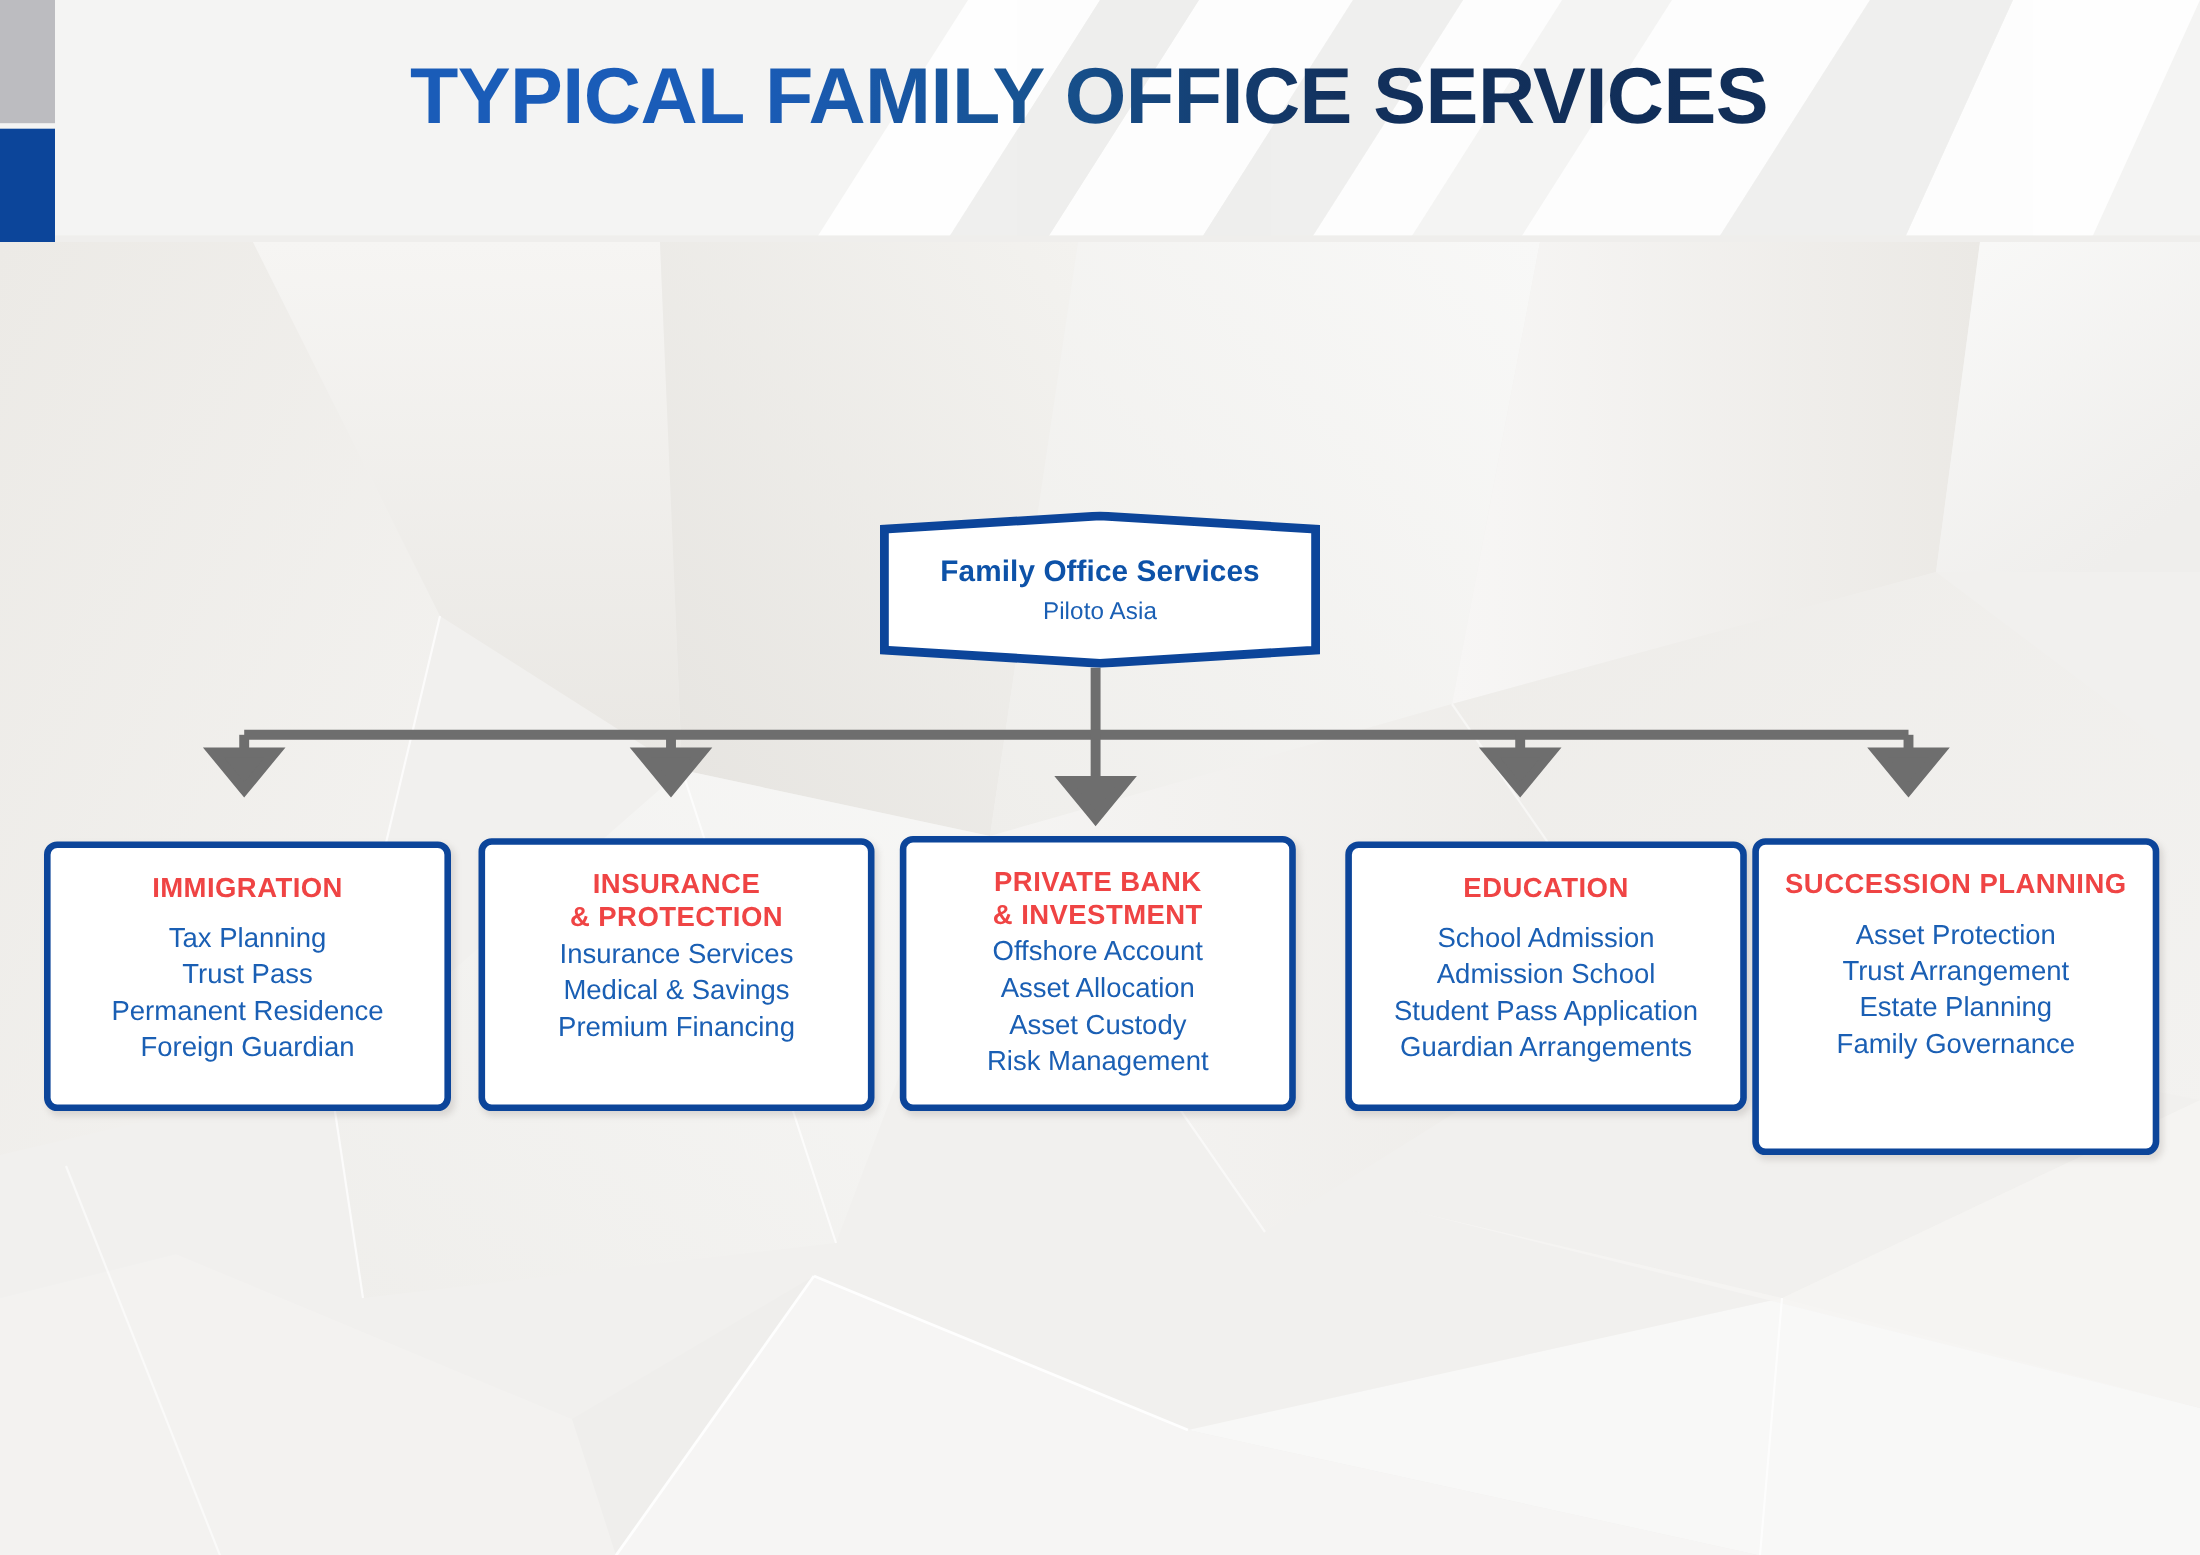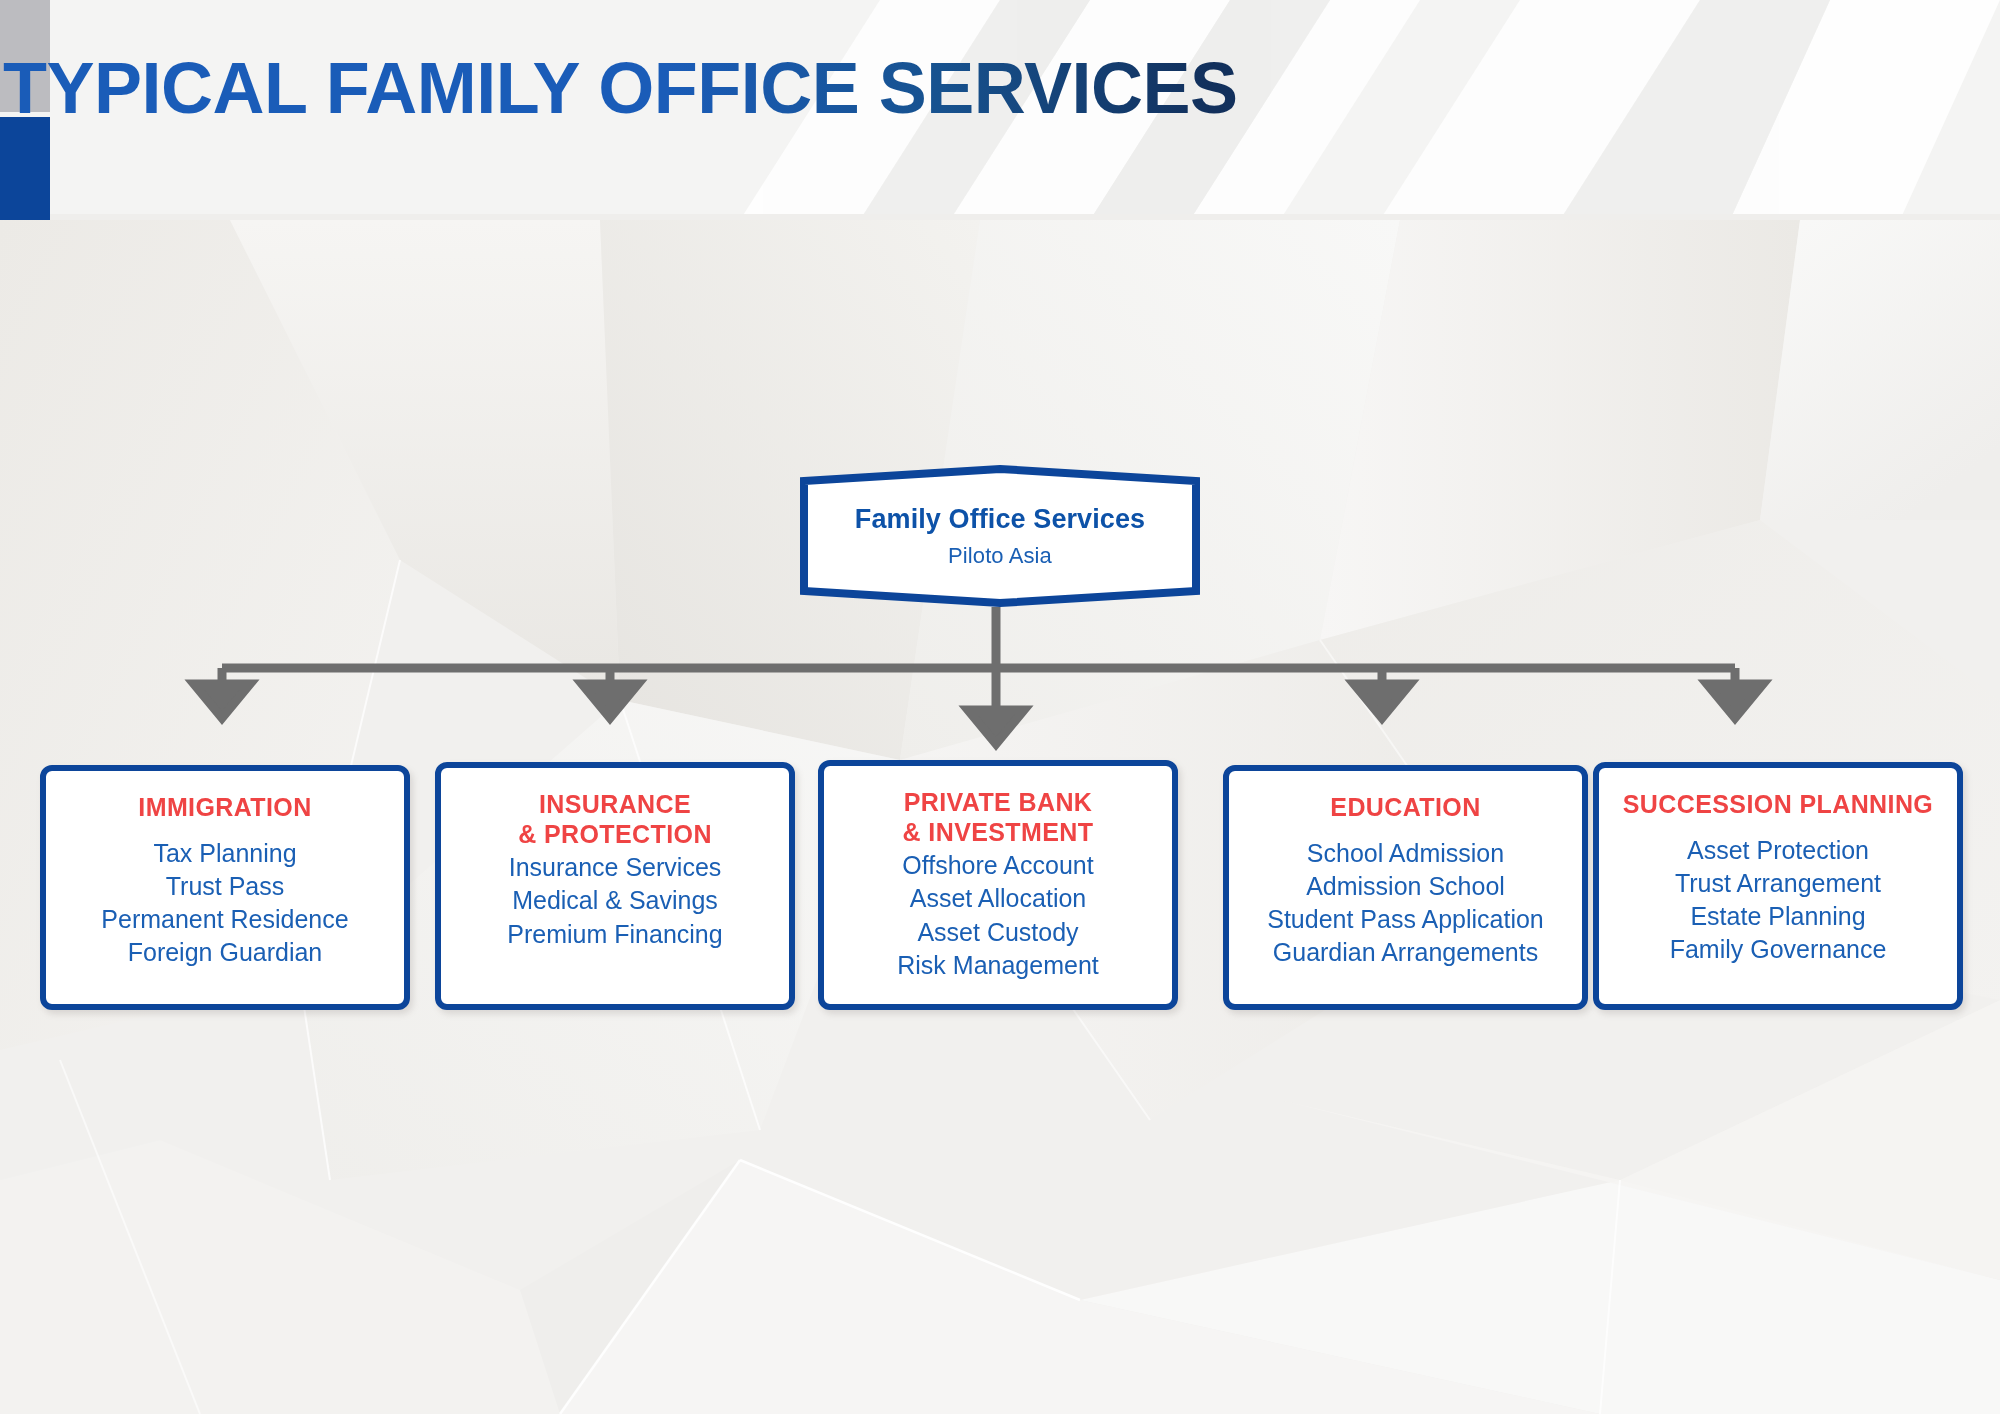--- a/index.html
+++ b/index.html
@@ -22,21 +22,21 @@
   }
   .header-band .stripes{position:absolute;inset:0;}
   .header-band .stripes svg{display:block;}
   .hdr-accent-gray{
     position:absolute;left:0;top:0;width:50px;height:112px;background:#bcbcc0;z-index:4;
   }
   .hdr-accent-blue{
     position:absolute;left:0;top:117px;width:50px;height:103px;background:#0c459a;z-index:4;
   }
   .page-title{
-    position:absolute;left:3px;top:52px;width:1948px;z-index:5;
+    position:absolute;left:16px;top:52px;width:1948px;text-align:center;z-index:5;
     font-size:72px;font-weight:bold;letter-spacing:-0.5px;
     line-height:1.0;white-space:nowrap;
     background:linear-gradient(90deg,#1a5cb8 0%,#1a5cb8 34%,#17528f 48%,#12305c 62%,#102c54 100%);
     -webkit-background-clip:text;background-clip:text;
     color:transparent;-webkit-text-fill-color:transparent;
     font-family:"Liberation Sans", sans-serif;
   }
 
   
   #connectors{position:absolute;left:0;top:0;width:2000px;height:1414px;z-index:3;pointer-events:none;}
@@ -251,21 +251,21 @@
       <div>EDUCATION</div>
     </div>
     <div class="card-items">
       <div class="card-item">School Admission</div>
       <div class="card-item">Admission School</div>
       <div class="card-item">Student Pass Application</div>
       <div class="card-item">Guardian Arrangements</div>
     </div>
   </div>
 
-  <div class="card" style="left:1593px;top:762px;width:370px;height:248px;">
+  <div class="card" style="left:1593px;top:762px;width:370px;height:288px;">
     <div class="card-title">
       <div>SUCCESSION PLANNING</div>
     </div>
     <div class="card-items">
       <div class="card-item">Asset Protection</div>
       <div class="card-item">Trust Arrangement</div>
       <div class="card-item">Estate Planning</div>
       <div class="card-item">Family Governance</div>
     </div>
   </div>

